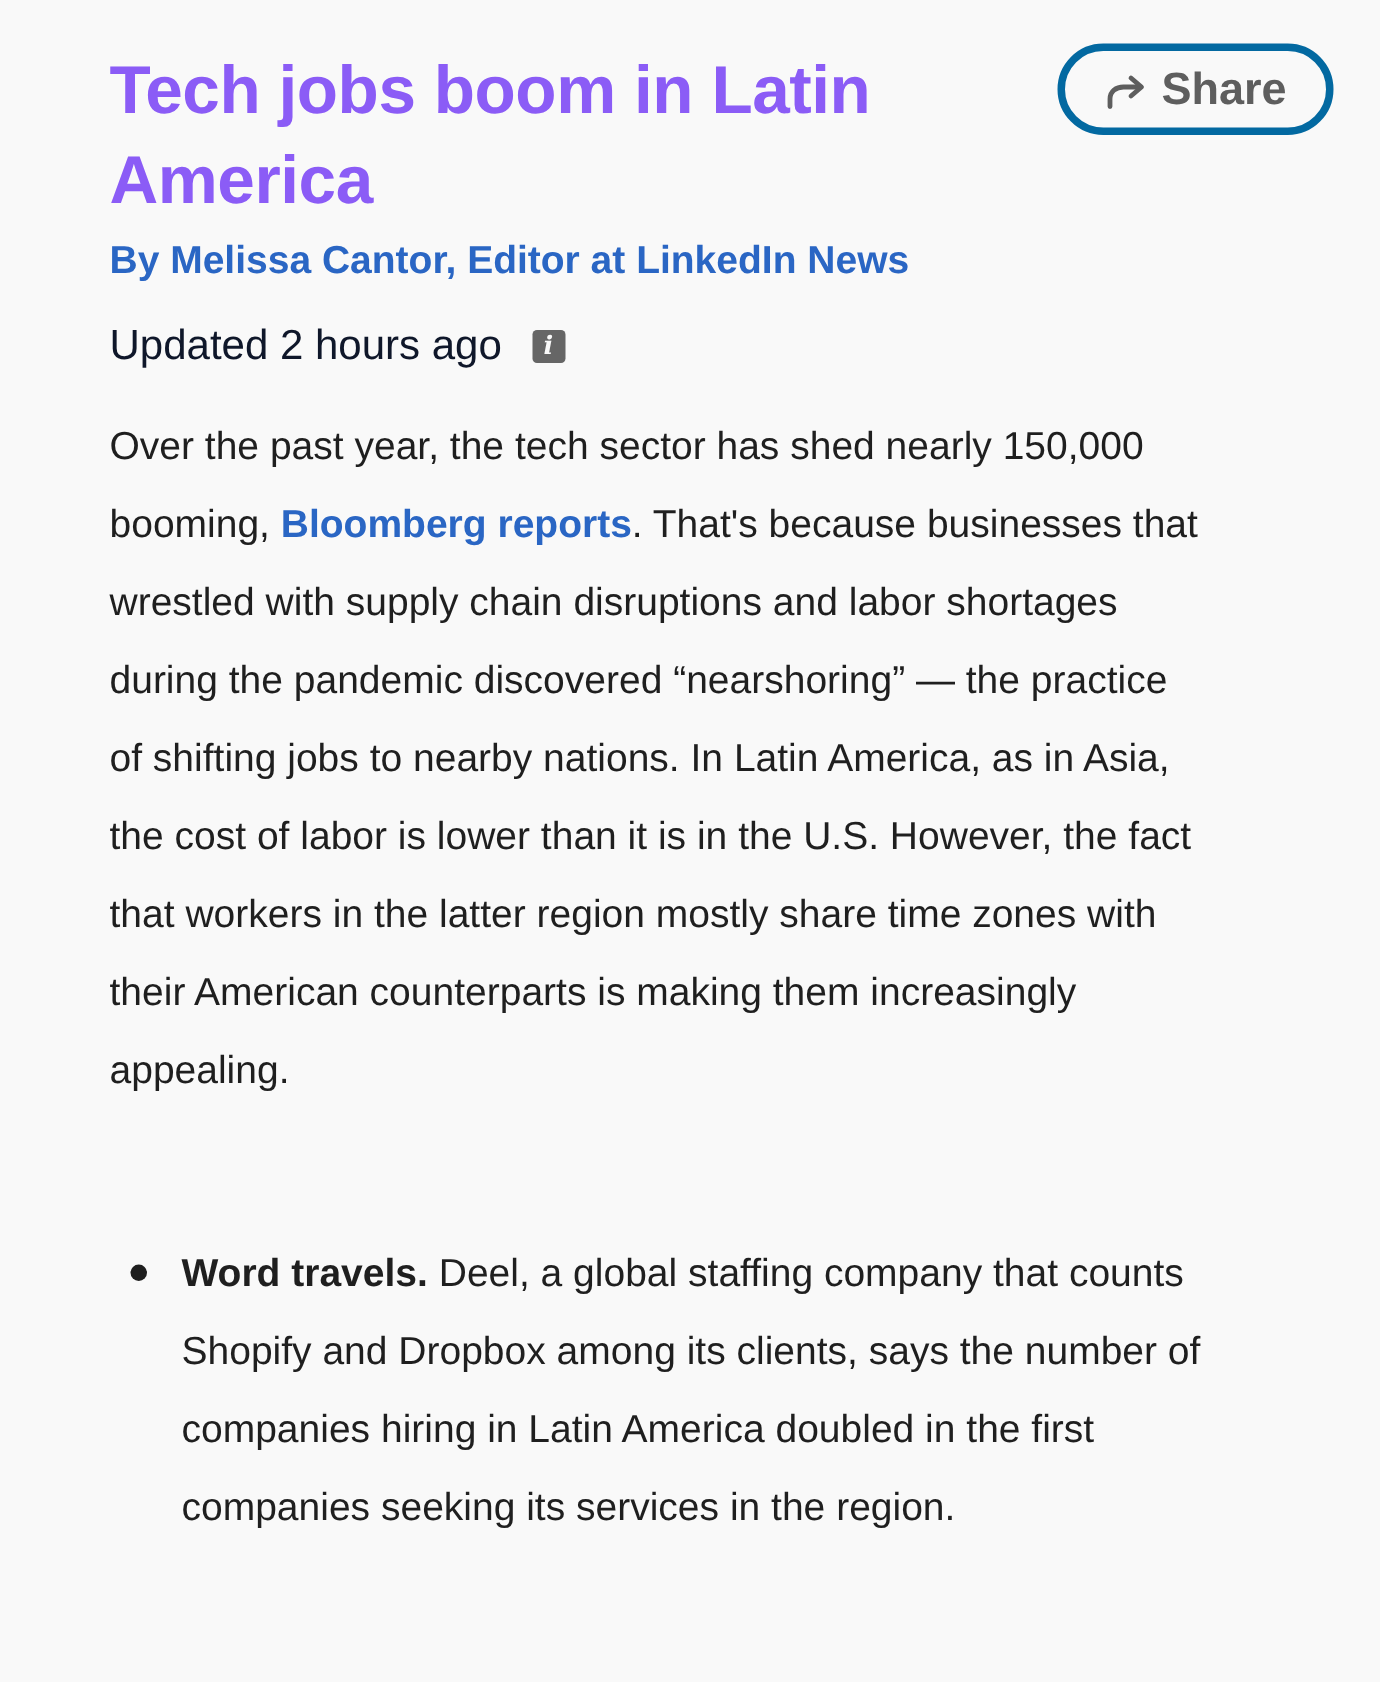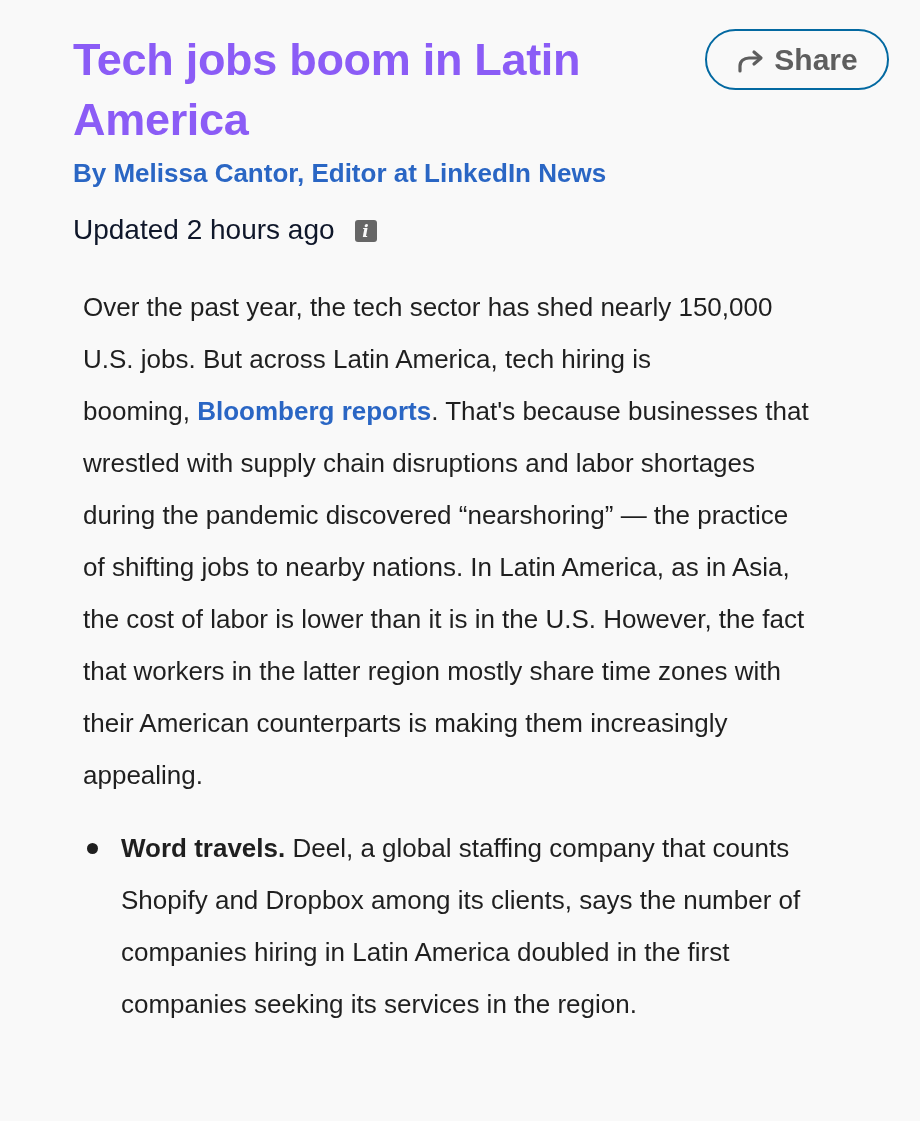--- a/index.html
+++ b/index.html
@@ -36,21 +36,21 @@
       color: #8b5cf6;
       letter-spacing: -0.3px;
     }
     .share-button {
       position: absolute;
       left: 632px;
       top: 29px;
       width: 184px;
       height: 61px;
       box-sizing: border-box;
-      border: 2px solid #0369a1;
+      border: 5px solid #0369a1;
       border-radius: 31px;
       background: transparent;
       display: flex;
       align-items: center;
       justify-content: center;
       gap: 8px;
       color: #5e5e5e;
       font-family: "Liberation Sans", sans-serif;
       font-size: 30px;
       font-weight: 700;
@@ -101,21 +101,21 @@
       font-weight: 700;
       font-size: 17px;
       line-height: 22px;
       margin-top: 2px;
     }
     .body-text {
       position: absolute;
       left: 0;
       top: 271px;
       width: 820px;
-      margin: 10px;
+      margin: 0;
       font-size: 26px;
       line-height: 52px;
       color: #1f1f1f;
     }
     .body-text .line {
       display: block;
       white-space: nowrap;
     }
     .inline-link {
       color: #2a66c4;
@@ -175,21 +175,20 @@
 
   <a class="byline" href="#">By Melissa Cantor, Editor at LinkedIn News</a>
 
   <div class="updated-row">
     <span class="updated-text">Updated 2 hours ago</span>
     <span class="info-icon">i</span>
   </div>
 
   <p class="body-text">
     <span class="line">Over the past year, the tech sector has shed nearly 150,000</span>
-    <span class="line">U.S. jobs. But across Latin America, tech hiring is</span>
     <span class="line"><span>booming, </span><a class="inline-link" href="#">Bloomberg reports</a><span>. That's because businesses that</span></span>
     <span class="line">wrestled with supply chain disruptions and labor shortages</span>
     <span class="line">during the pandemic discovered “nearshoring” — the practice</span>
     <span class="line">of shifting jobs to nearby nations. In Latin America, as in Asia,</span>
     <span class="line">the cost of labor is lower than it is in the U.S. However, the fact</span>
     <span class="line">that workers in the latter region mostly share time zones with</span>
     <span class="line">their American counterparts is making them increasingly</span>
     <span class="line">appealing.</span>
   </p>
 

